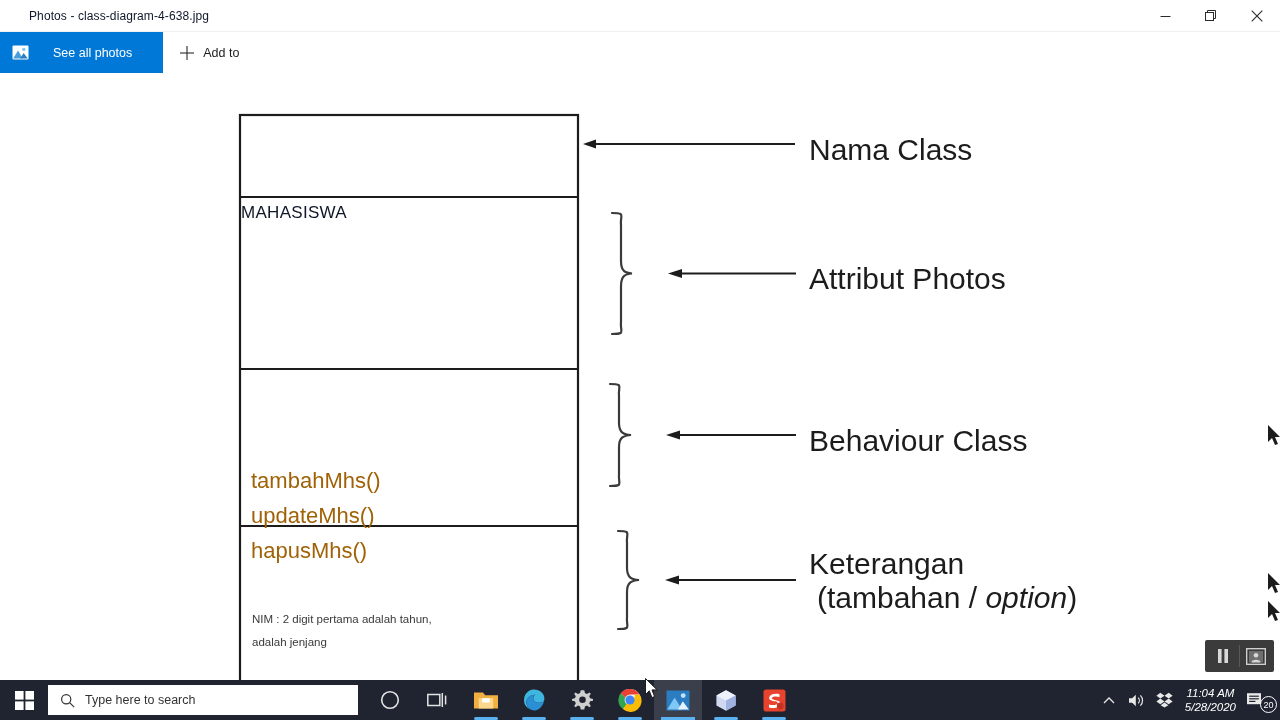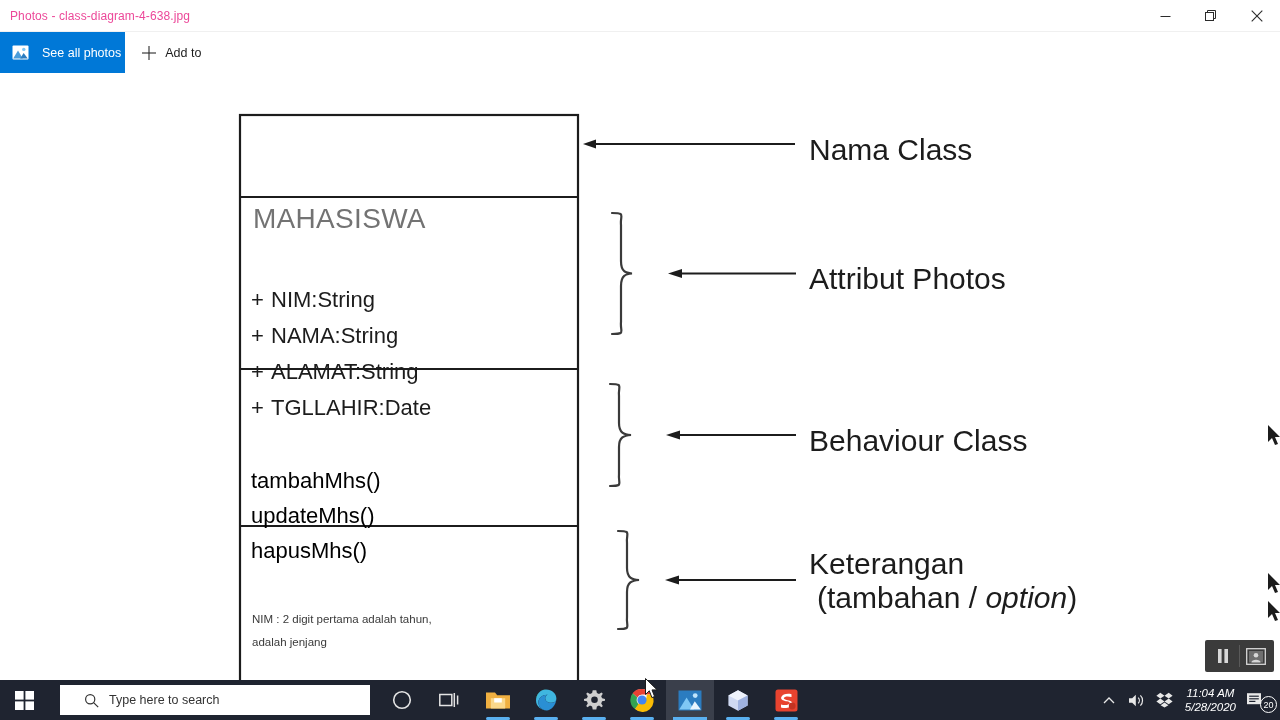--- a/index.html
+++ b/index.html
@@ -11,37 +11,37 @@
   }
   #app { position: relative; width: 1280px; height: 720px; background:#fff; }
 
   
   .titlebar {
     position: absolute; left:0; top:0; width:1280px; height:32px;
     background:#ffffff; display:flex; align-items:center;
     border-bottom:1px solid #f0f0f0;
   }
   .titlebar-text {
-    font-size:12px; color:#ec4899; padding-left:10px; letter-spacing:0.1px;
+    font-size:12px; color:#0f172a; padding-left:29px; letter-spacing:0.1px;
     white-space:nowrap;
   }
   .win-controls { position:absolute; right:0; top:0; height:32px; display:flex; }
   .win-btn {
     width:46px; height:32px; display:flex; align-items:center; justify-content:center;
     color:#2b2b2b;
   }
 
   
   .cmdbar {
     position:absolute; left:0; top:32px; width:1280px; height:41px;
     background:#ffffff; display:flex; align-items:center;
   }
   .see-all {
     height:41px; background:#0078d7; color:#ffffff;
-    display:flex; align-items:center; gap:13px; padding:0 4px 0 12px;
+    display:flex; align-items:center; gap:24px; padding:0 31px 0 12px;
     font-size:12.5px; white-space:nowrap; cursor:default;
   }
   .addto {
     height:41px; display:flex; align-items:center; gap:8px;
     padding:0 14px 0 16px; font-size:12.5px; color:#1b1b1b; white-space:nowrap;
   }
   .cmd-center {
     position:absolute; left:515px; top:32px; height:41px;
     display:flex; align-items:center; gap:21px;
   }
@@ -62,30 +62,30 @@
 
   
   .canvas {
     position:absolute; left:0; top:73px; width:1280px; height:607px;
     background:#ffffff; overflow:hidden;
   }
   .diagram { position:absolute; left:0; top:0; width:1280px; height:607px; }
 
   
   .cb-title {
-    position:absolute; left:253px; top:130px;
-    font-size:28px; color:#737373; letter-spacing:0.3px;
+    position:absolute; left:241px; top:130px;
+    font-size:17px; color:#0f172a; letter-spacing:0.3px;
   }
   .attr-list { position:absolute; left:251px; top:209px; }
   .attr-row {
     font-size:22px; color:#1c1c1c; line-height:36px; white-space:nowrap;
   }
   .attr-row .plus { display:inline-block; width:20px; }
   .meth-list { position:absolute; left:251px; top:390px; }
-  .meth-row { font-size:22px; color:#000000; line-height:35px; white-space:nowrap; }
+  .meth-row { font-size:22px; color:#a16207; line-height:35px; white-space:nowrap; }
   .note-box { position:absolute; left:252px; top:535px; width:310px; }
   .note-row {
     font-size:11.5px; color:#3a3a3a; line-height:22.5px;
     font-family:"Liberation Sans", sans-serif; white-space:nowrap;
   }
 
   
   .callout { position:absolute; font-size:30px; color:#1c1c1c; white-space:nowrap; }
   .callout .l2 { display:block; padding-left:8px; }
   .callout i { font-style:italic; }
@@ -103,22 +103,22 @@
 
   
   .taskbar {
     position:absolute; left:0; bottom:0; width:1280px; height:40px;
     background:#1f2430; display:flex; align-items:center;
   }
   .start-btn {
     width:48px; height:40px; display:flex; align-items:center; justify-content:center;
   }
   .search-box {
-    width:310px; height:30px; background:#ffffff; margin-left:12px;
-    display:flex; align-items:center; gap:10px; padding-left:24px;
+    width:310px; height:30px; background:#ffffff; margin-left:0px;
+    display:flex; align-items:center; gap:10px; padding-left:12px;
   }
   .search-ph { font-size:12.5px; color:#333; }
   .tb-icons { display:flex; align-items:center; margin-left:8px; }
   .tb-item {
     width:48px; height:40px; display:flex; align-items:center; justify-content:center;
     position:relative;
   }
   .tb-item.active { background:#3a3f4b; }
   .tb-item.active::after {
     content:""; position:absolute; bottom:0; left:7px; width:34px; height:3px;
@@ -301,34 +301,20 @@
       <polygon points="666,362 680,357.5 680,366.5" fill="#1c1c1c"></polygon>
 
       <path d="M618 458 C632 458 626 460 627 470 L627 495 C627 505 632 506.5 639 507 C632 507.5 627 509 627 519 L627 544 C626 554 632 556 618 556" fill="none" stroke="#3a3a3a" stroke-width="2.2" stroke-linecap="round"></path>
 
       <line x1="677" y1="507" x2="796" y2="507" stroke="#1c1c1c" stroke-width="2"></line>
       <polygon points="665,507 679,502.5 679,511.5" fill="#1c1c1c"></polygon>
     </svg>
 
     <div class="cb-title">MAHASISWA</div>
 
-    <div class="attr-list">
-      <div class="attr-row">
-        <span class="plus">+</span><span>NIM:String</span>
-      </div>
-      <div class="attr-row">
-        <span class="plus">+</span><span>NAMA:String</span>
-      </div>
-      <div class="attr-row">
-        <span class="plus">+</span><span>ALAMAT:String</span>
-      </div>
-      <div class="attr-row">
-        <span class="plus">+</span><span>TGLLAHIR:Date</span>
-      </div>
-    </div>
 
     <div class="meth-list">
       <div class="meth-row">tambahMhs()</div>
       <div class="meth-row">updateMhs()</div>
       <div class="meth-row">hapusMhs()</div>
     </div>
 
     <div class="note-box">
       <div class="note-row">NIM : 2 digit pertama adalah tahun,</div>
       <div class="note-row">adalah jenjang</div>

